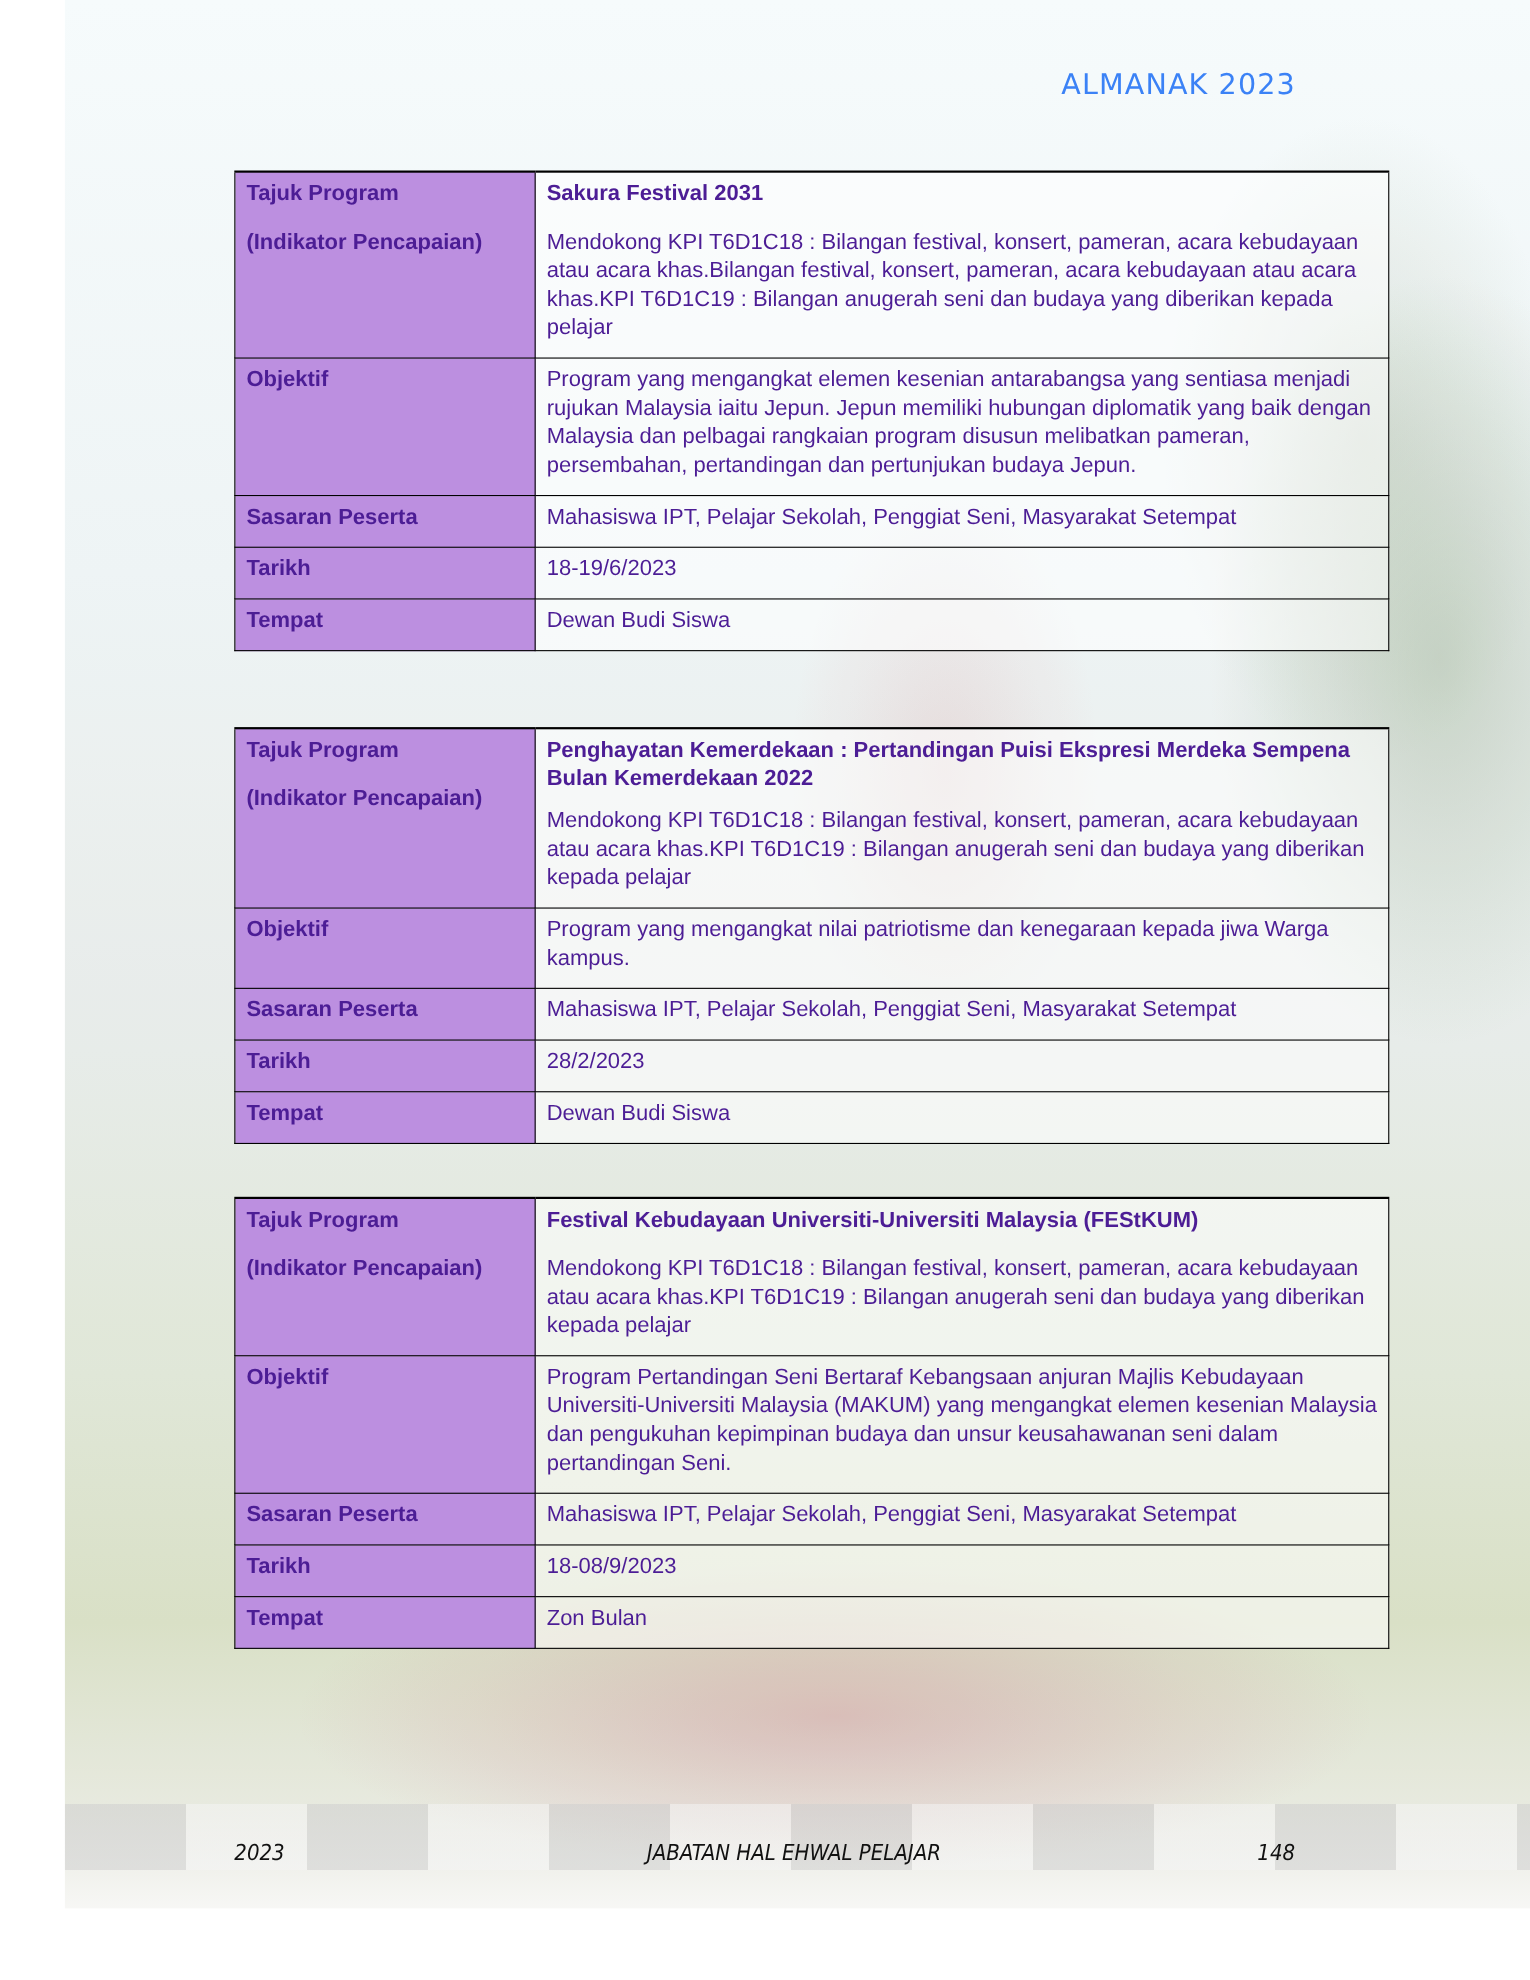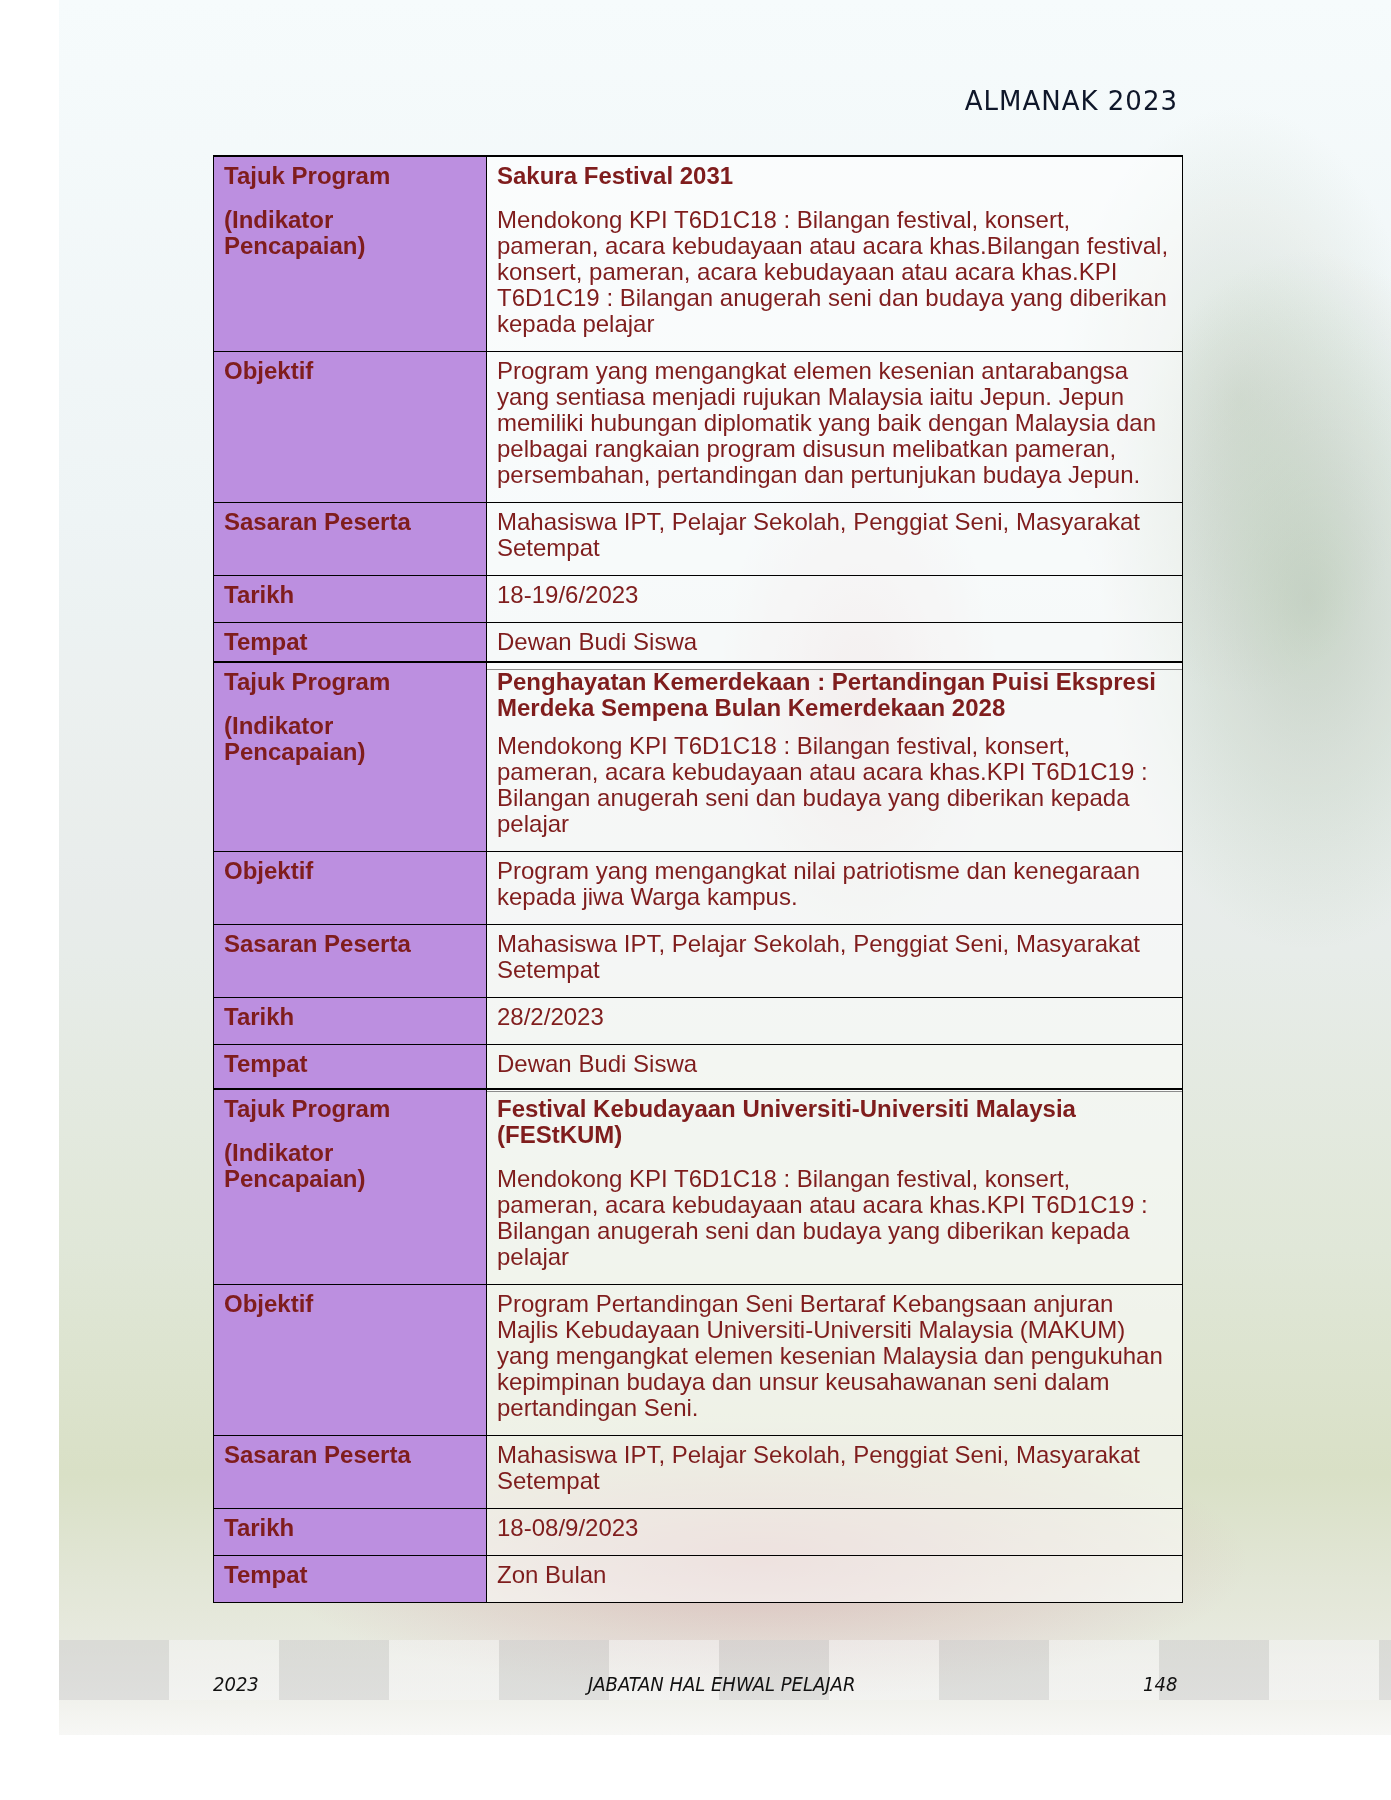--- a/index.html
+++ b/index.html
@@ -18,27 +18,27 @@
       radial-gradient(ellipse 700px 200px at 700px 1560px, rgba(200,110,130,0.35), transparent 70%),
       linear-gradient(180deg, #f6fbfc 0%, #eef4f5 30%, #e6ebe8 55%, #dfe6d6 72%, #d8dfc4 85%, #e7e9df 95%, #f7f7f5 100%);
     opacity: 0.95;
   }
   .bg-band {
     position: absolute; left: 59px; width: 1332px; top: 1640px; height: 60px;
     background: repeating-linear-gradient(90deg, #cfcfcf 0 110px, #f4f4f4 110px 220px);
     opacity: 0.55;
   }
   .header-title {
-    position: absolute; right: 213px; top: 86px;
-    color: #0f172a; font-size: 26px; letter-spacing: 1px;
+    position: absolute; right: 213px; top: 62px;
+    color: #3b82f6; font-size: 26px; letter-spacing: 1px;
     font-family: "DejaVu Sans", sans-serif;
   }
   table.prog {
-    position: absolute; left: 213px; width: 970px;
-    border-collapse: collapse; font-size: 24px; color: #7f1d1d;
+    position: absolute; left: 213px; width: 1050px;
+    border-collapse: collapse; font-size: 20px; color: #4c1d95;
   }
   table.prog td {
     border: 1.5px solid #000; vertical-align: top; padding: 6px 10px 14px 10px; line-height: 26px;
   }
   table.prog td.label { width: 252px; background: #bc8fe0; font-weight: bold; }
   table.prog td.value { background: rgba(255,255,255,0.55); }
   table.prog tr:first-child td { border-top-width: 2px; }
   .gap { display: block; height: 18px; }
   .title-text { font-weight: bold; }
   .footer {
@@ -90,21 +90,21 @@
 
 <table class="prog" style="top:661px;">
   <tbody>
       <tr>
     <td class="label">
       <span>Tajuk Program</span>
       <span class="gap"></span>
       <span>(Indikator Pencapaian)</span>
     </td>
     <td class="value">
-      <div class="title-text">Penghayatan Kemerdekaan : Pertandingan Puisi Ekspresi Merdeka Sempena Bulan Kemerdekaan 2028</div>
+      <div class="title-text">Penghayatan Kemerdekaan : Pertandingan Puisi Ekspresi Merdeka Sempena Bulan Kemerdekaan 2022</div>
       <span class="gap" style="height:12px"></span>
       <div>Mendokong KPI T6D1C18 : Bilangan festival, konsert, pameran, acara kebudayaan atau acara khas.KPI T6D1C19 : Bilangan anugerah seni dan budaya yang diberikan kepada pelajar</div>
     </td>
   </tr>
   <tr>
     <td class="label">Objektif</td>
     <td class="value">Program yang mengangkat nilai patriotisme dan kenegaraan kepada jiwa Warga kampus.</td>
   </tr>
   <tr>
     <td class="label">Sasaran Peserta</td>

